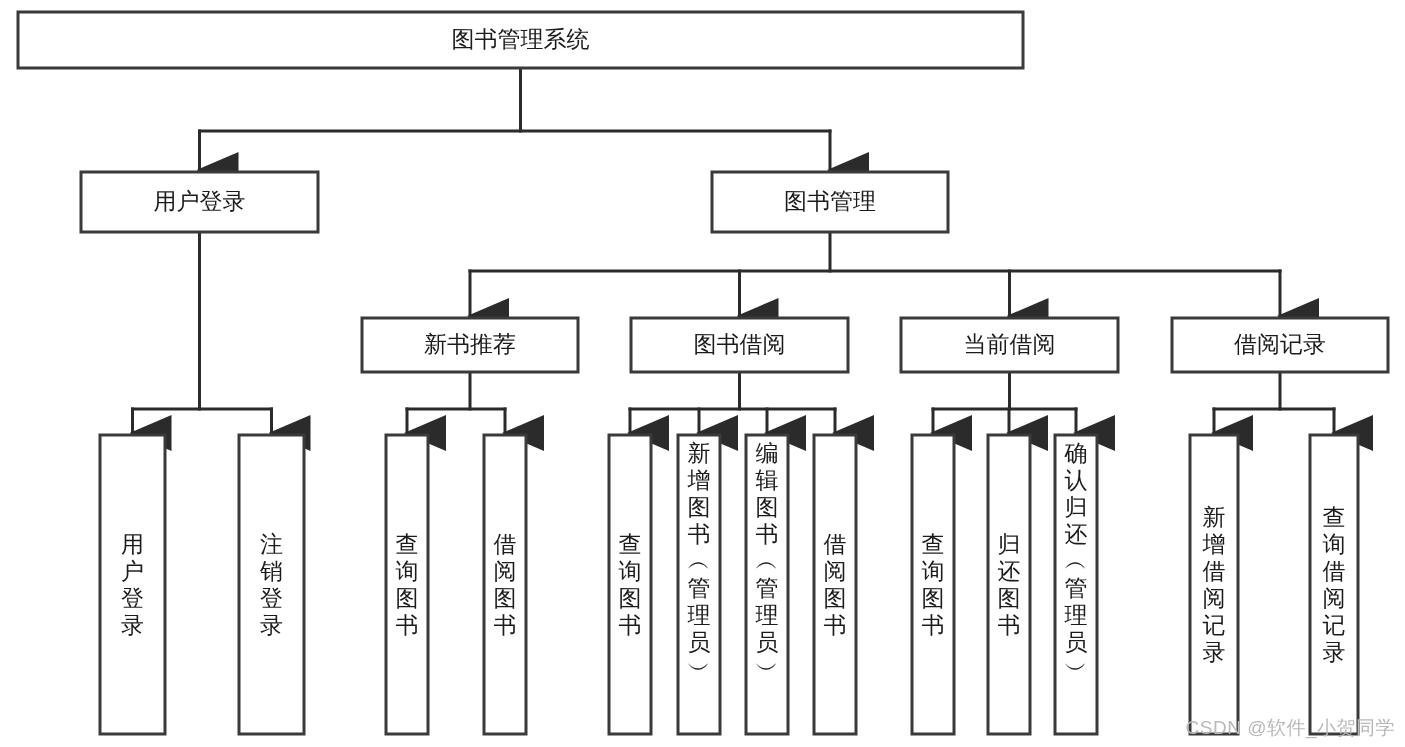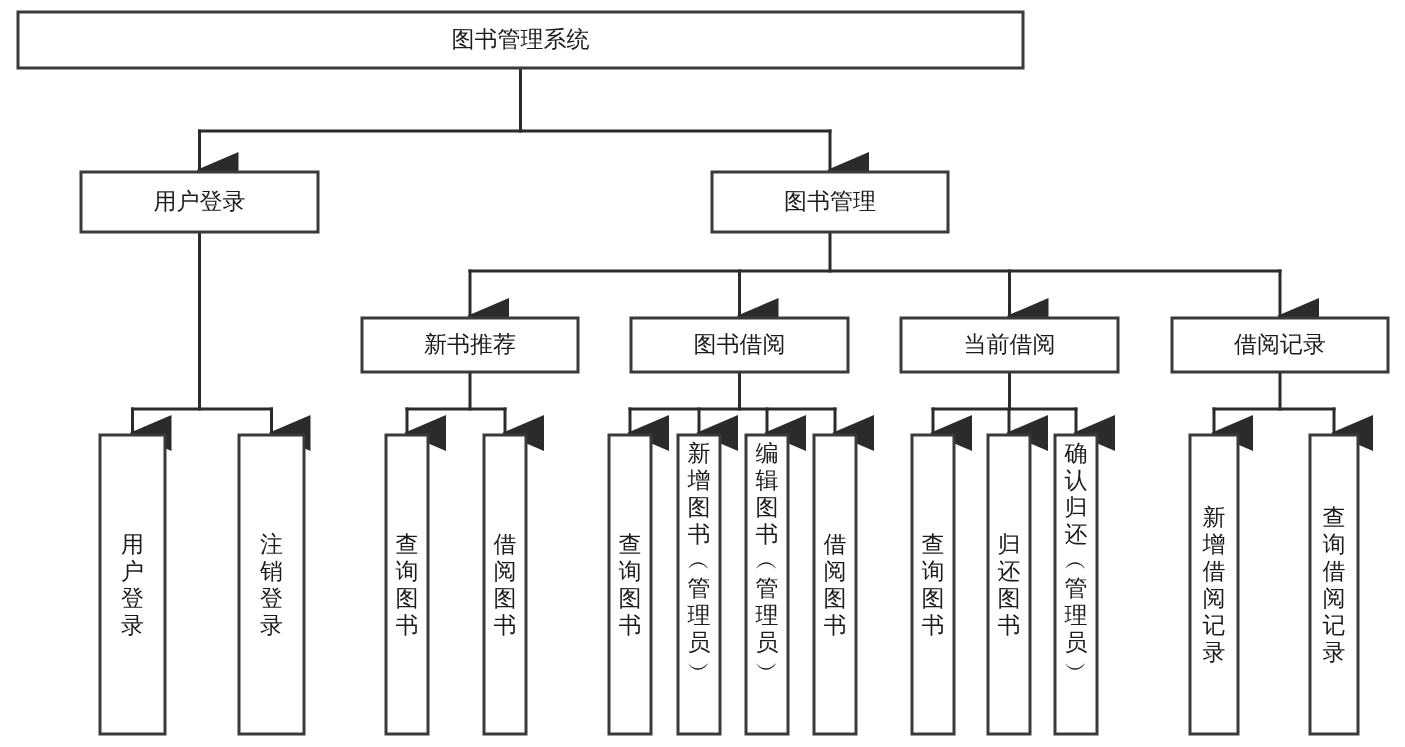--- a/index.html
+++ b/index.html
@@ -187,13 +187,14 @@
         <g>
           <rect x="1190" y="435" width="48" height="299" class="node-rect"></rect>
           <text x="1214" class="node-label-v" y="525.1"><tspan x="1214" dy="0">新</tspan><tspan x="1214" dy="27">增</tspan><tspan x="1214" dy="27">借</tspan><tspan x="1214" dy="27">阅</tspan><tspan x="1214" dy="27">记</tspan><tspan x="1214" dy="27">录</tspan></text>
         </g>
         <g>
           <rect x="1310" y="435" width="48" height="299" class="node-rect"></rect>
           <text x="1334" class="node-label-v" y="525.1"><tspan x="1334" dy="0">查</tspan><tspan x="1334" dy="27">询</tspan><tspan x="1334" dy="27">借</tspan><tspan x="1334" dy="27">阅</tspan><tspan x="1334" dy="27">记</tspan><tspan x="1334" dy="27">录</tspan></text>
         </g>
       </g>
   </svg>
+  <div class="watermark">CSDN @软件_小贺同学</div>
 </div>
 
 </body></html>

